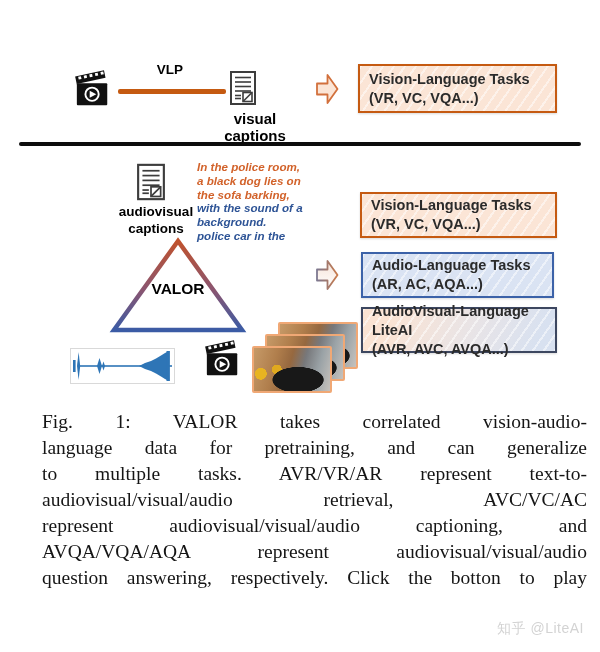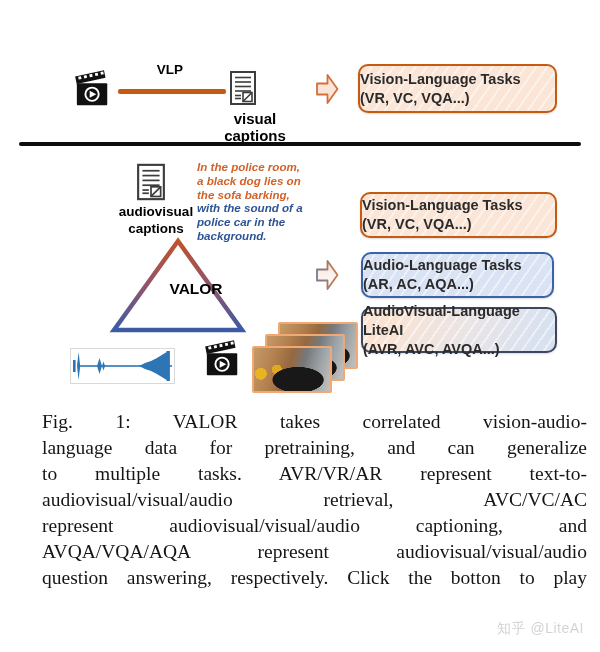--- a/index.html
+++ b/index.html
@@ -5,22 +5,22 @@
   html,body{margin:0;padding:0;background:#ffffff;}
   .fig{position:relative;width:600px;height:652px;background:#ffffff;overflow:hidden;
        font-family:"Liberation Sans",sans-serif;}
   .abs{position:absolute;}
   .lbl{font-weight:bold;color:#000000;}
   
   .vlp-line{height:5px;background:#C55A11;border-radius:2px;}
   
   .divider{height:4px;background:#0d0d0d;border-radius:2px;}
   
-  .task-box{box-sizing:border-box;border-radius:10px;border:2.2px solid #C55A11;
-            padding:3px 0;display:flex;flex-direction:column;justify-content:center;
+  .task-box{box-sizing:border-box;border-radius:0;border:2.2px solid #C55A11;
+            padding:3px 9px;display:flex;flex-direction:column;justify-content:center;
             font-weight:bold;font-size:14.5px;line-height:19px;color:#2b2b2b;
             box-shadow:0 1px 2px rgba(0,0,0,0.15);}
   .tex{background-image:repeating-linear-gradient(125deg,rgba(255,255,255,0.5) 0 2px,rgba(255,255,255,0) 2px 9px);}
   .peach{background-color:#FBE5D6;border-color:#C55A11;}
   .bluebox{background-color:#DAE3F3;border-color:#3C62A8;}
   .mixbox{background:repeating-linear-gradient(125deg,rgba(255,255,255,0.5) 0 2px,rgba(255,255,255,0) 2px 9px),
                      linear-gradient(115deg,#FAE3D3 15%,#E9E4E6 55%,#D8E1F0 90%);
           border-color:#3D4760;}
   
   .ex-line{font-size:11.6px;line-height:13.8px;font-weight:bold;font-style:italic;}
@@ -113,38 +113,38 @@
   <div class="abs lbl center" style="left:108px;top:204px;width:96px;font-size:13.5px;line-height:16.5px">
     <div>audiovisual</div>
     <div>captions</div>
   </div>
 
   <div class="abs" style="left:197px;top:160px;width:124px">
     <div class="ex-line ex-orange">In the police room,</div>
     <div class="ex-line ex-orange">a black dog lies on</div>
     <div class="ex-line ex-orange">the sofa barking,</div>
     <div class="ex-line ex-blue">with the sound of a</div>
+    <div class="ex-line ex-blue">background.</div>
     <div class="ex-line ex-blue">police car in the</div>
-    <div class="ex-line ex-blue">background.</div>
   </div>
 
   <span class="abs" style="left:108px;top:236px;width:140px;height:100px">
     <svg width="140" height="100" viewBox="0 0 140 100">
       <defs>
         <linearGradient id="triGrad" x1="0" y1="0" x2="0" y2="1">
           <stop offset="0" stop-color="#C0522D"></stop>
           <stop offset="0.55" stop-color="#8A5570"></stop>
           <stop offset="1" stop-color="#3B5BA5"></stop>
         </linearGradient>
       </defs>
       <polygon points="70,5 134,94 6,94" fill="none" stroke="url(#triGrad)" stroke-width="4.5"></polygon>
     </svg>
   </span>
 
-  <div class="abs lbl center" style="left:164px;top:280px;width:64px;font-size:15.5px">VALOR</div>
+  <div class="abs lbl center" style="left:146px;top:280px;width:64px;font-size:15.5px">VALOR</div>
 
   <div class="abs wave-box" style="left:70px;top:348px;width:105px;height:36px">
     <svg width="103" height="34" viewBox="0 0 103 34">
       <rect x="2" y="11" width="2.6" height="12" fill="#2E75B6"></rect>
       <polygon points="6,17 7.6,3 9.2,17 7.6,31" fill="#2E75B6"></polygon>
       <rect x="9" y="16.2" width="92" height="1.6" fill="#2E75B6"></rect>
       <polygon points="26,17 28.5,9 31,17 28.5,25" fill="#2E75B6"></polygon>
       <polygon points="31,17 32.5,12.5 34,17 32.5,21.5" fill="#2E75B6"></polygon>
       <polygon points="68,17 74,14 80,12 85,9.5 90,6.5 94,4 97,2.5 97,31.5 94,30 90,27.5 85,24.5 80,22 74,20 68,17" fill="#2E75B6"></polygon>
       <rect x="95.5" y="2" width="3.4" height="30" fill="#2E75B6"></rect>

